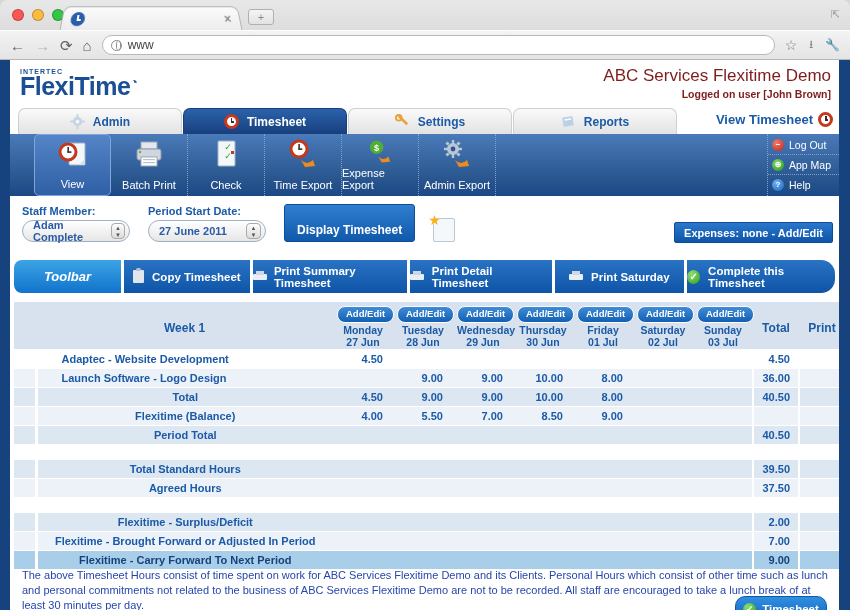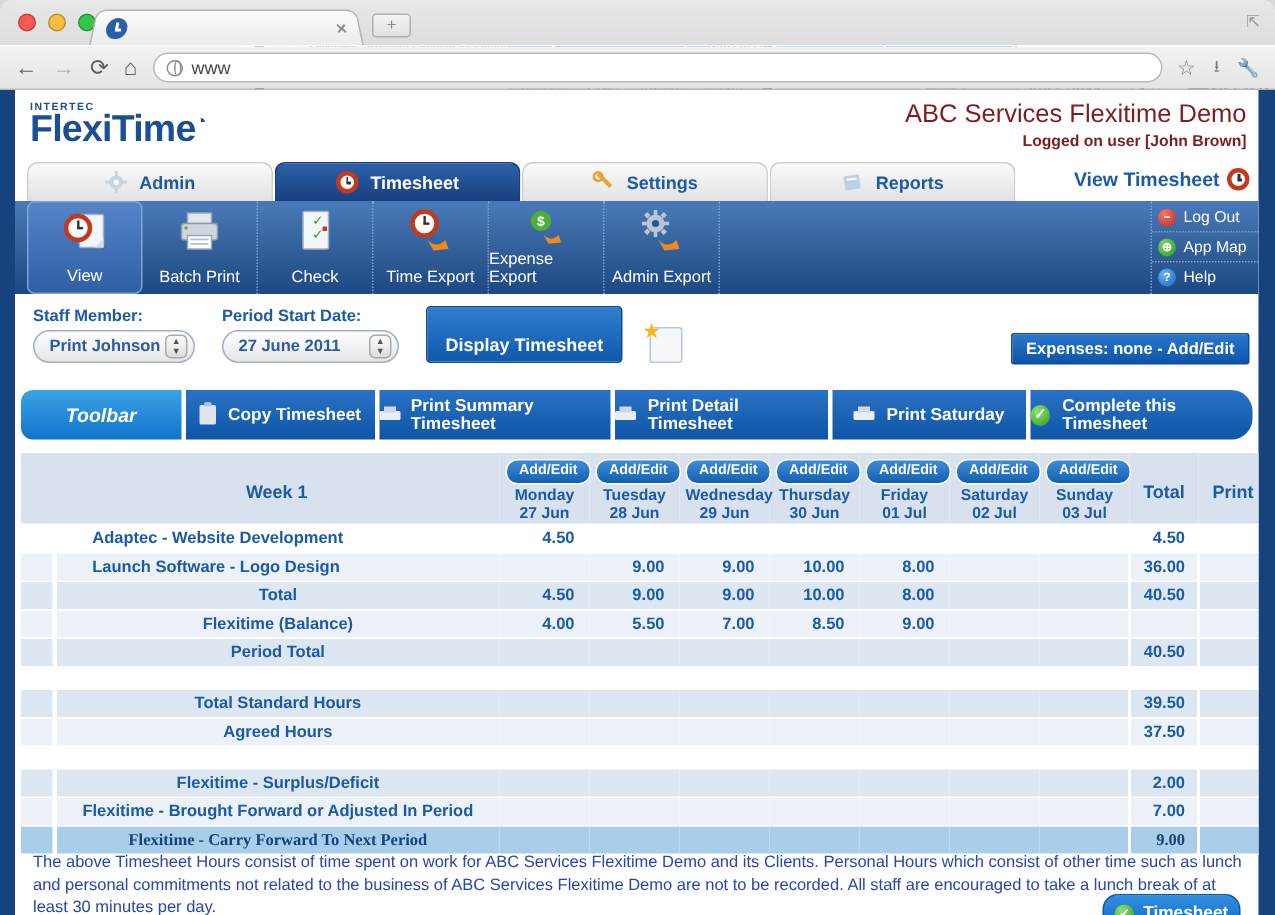--- a/index.html
+++ b/index.html
@@ -63,21 +63,21 @@
   .mini-clock:after{ content:""; position:absolute; left:4px; top:1px; width:1.5px; height:4px; background:#333; }
   .mini-clock:before{ content:""; position:absolute; left:4px; top:4px; width:3px; height:1.5px; background:#333; }
 
   
   .ribbon { position:relative; height:62px; background:linear-gradient(#4a7ab9 0%,#2a578f 70%,#1c4886 100%);
             display:flex; padding-left:8px; }
   .ritem { width:77px; height:62px; display:flex; flex-direction:column; align-items:center;
            justify-content:flex-start; padding-top:4px; gap:2px; color:#fff; font-size:11px;
            border-right:1px dotted #7fa0cc; cursor:pointer; }
   .ritem .lbl { margin-top:auto; margin-bottom:5px; }
-  .ritem.active { background:linear-gradient(#5585c8,#2f5fa4); border-radius:5px; border:1px solid #7fa6dc; }
+  .ritem.active { background:linear-gradient(#5585c8,#2f5fa4); border-radius:5px; border:1px solid #7fa6dc;margin-left:16px; }
   .ricon { width:32px; height:32px; }
   .rlinks { margin-left:auto; width:72px; border-left:1px dotted #7fa0cc; display:flex;
             flex-direction:column; justify-content:center; }
   .rlink { display:flex; align-items:center; gap:5px; color:#fff; font-size:10.5px; height:20px;
            border-bottom:1px dotted #7fa0cc; padding-left:4px; cursor:pointer; }
   .rlink:last-child { border-bottom:none; }
   .dot { width:12px; height:12px; border-radius:50%; font-size:8px; color:#fff; text-align:center;
          line-height:12px; font-weight:bold; }
   .dot.red{background:radial-gradient(circle at 35% 30%,#f07a6d,#c0271a);}
   .dot.green{background:radial-gradient(circle at 35% 30%,#7fd46a,#2c9a1f);}
@@ -133,21 +133,21 @@
   .tothead, .prnhead { text-align:center; font-size:12px; font-weight:bold; vertical-align:middle !important; }
   td.gut { border-right:3px solid #fff; }
   td.val { text-align:right; font-weight:bold; padding-right:10px; }
   td.tot { text-align:right; font-weight:bold; border-left:2px solid #fff; padding-right:8px; }
   td.prn { border-left:2px solid #fff; }
   td.lab-left { font-weight:bold; padding-left:24px; }
   td.lab-center { font-weight:bold; text-align:center; }
   tr.r-plain td { background:#fff; }
   tr.r-alt td { background:#edf2f9; }
   tr.r-shade td { background:#dde7f2; }
-  tr.r-high td { background:#a9cee9; color:#14437c;font-family:Liberation Serif, serif; }
+  tr.r-high td { background:#a9cee9; color:#14437c; }
   tr.spacer td { background:#fff; height:15px; border:none; }
 
   
   .note { position:absolute; left:12px; right:10px; top:508px; font-size:11px; color:#2646ad;
           line-height:1.35; }
   .bottom-btn { position:absolute; right:12px; top:536px; width:92px; height:26px;
                 background:linear-gradient(#2f8fe0,#1565c0); border:1px solid #0f57a8; border-radius:10px;
                 color:#fff; font-size:11.5px; font-weight:bold; display:flex; align-items:center;
                 justify-content:center; gap:6px; cursor:pointer; }
 </style>
@@ -316,21 +316,21 @@
         <span>Help</span>
       </div>
     </div>
   </div>
 
   <div class="ctrl-row">
     <div style="display:flex; gap:18px; align-items:flex-end;">
       <div>
         <div class="ctrl-label">Staff Member:</div>
         <div class="sel" style="width:108px;">
-          <span>Print Johnson</span>
+          <span>Adam Complete</span>
           <span class="stepper">▲<br>▼</span>
         </div>
       </div>
       <div>
         <div class="ctrl-label">Period Start Date:</div>
         <div class="sel" style="width:118px;">
           <span>27 June 2011</span>
           <span class="stepper">▲<br>▼</span>
         </div>
       </div>

